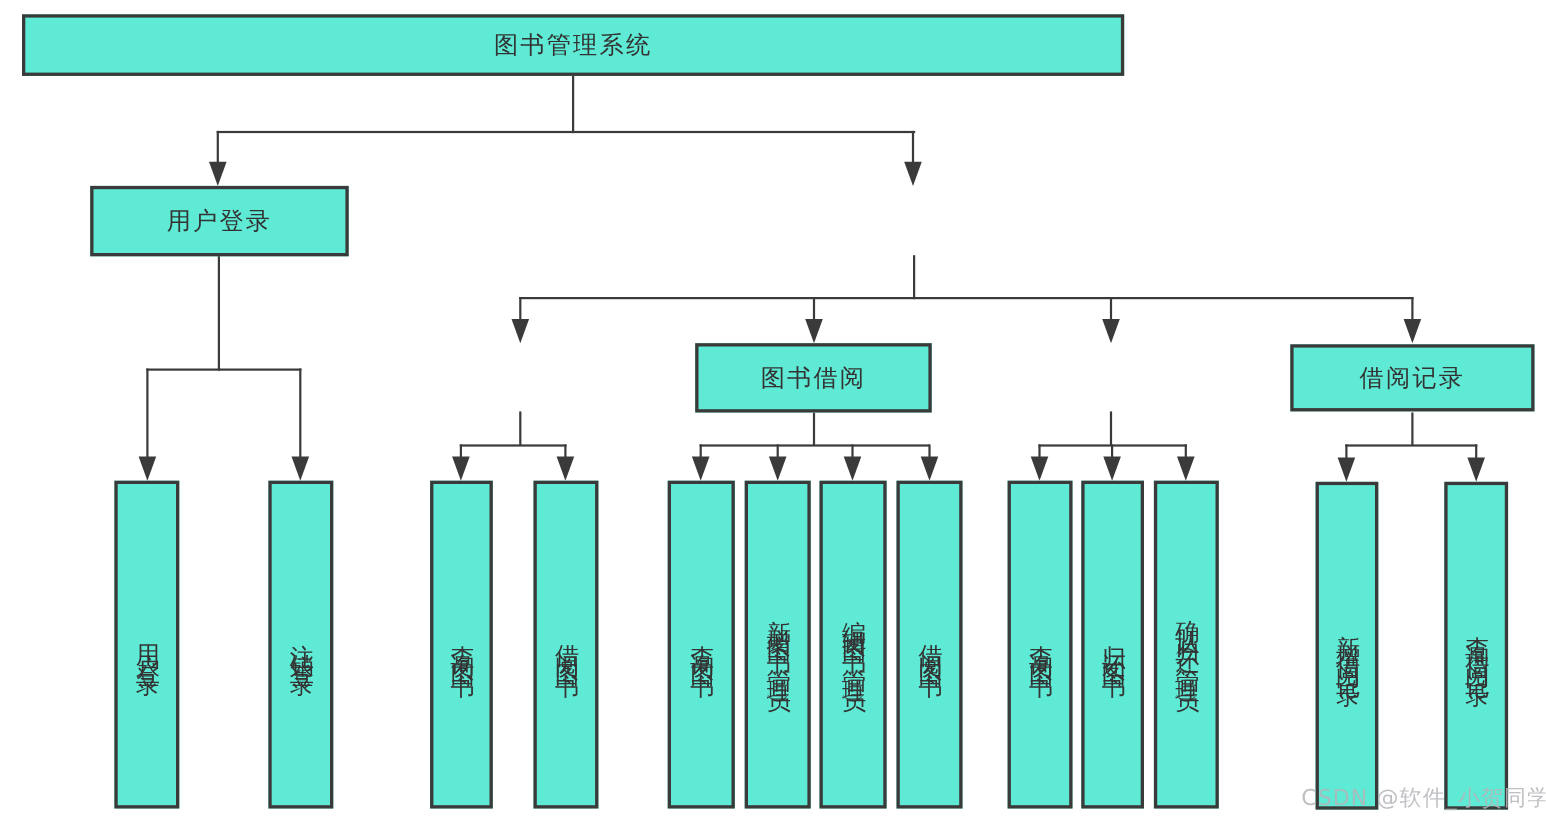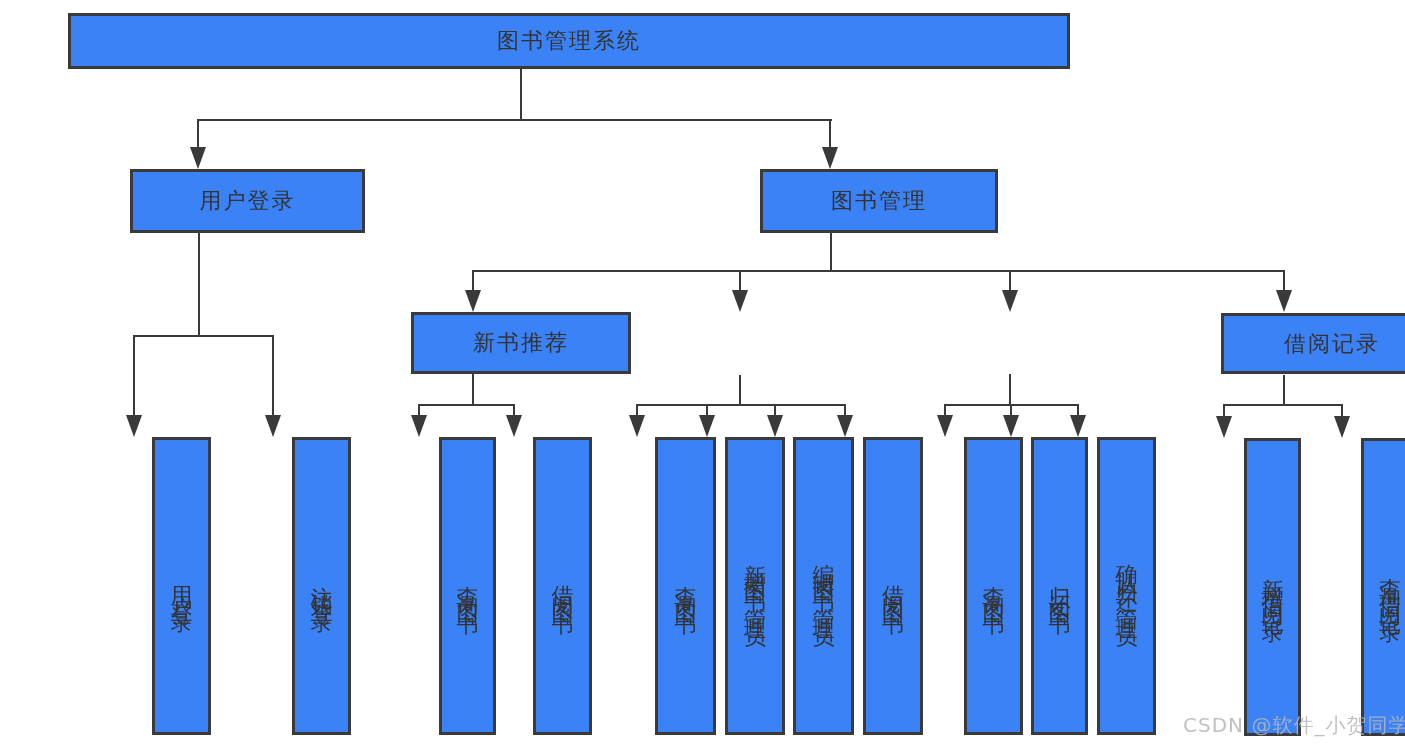--- a/index.html
+++ b/index.html
@@ -10,30 +10,29 @@
   .canvas {
     position: relative;
     width: 1405px;
     height: 747px;
     background: var(--background, #ffffff);
     overflow: hidden;
   }
   .box {
     position: absolute;
     box-sizing: border-box;
-    background: #3b82f6;
+    background: #5eead4;
     border: 3px solid var(--line, #3a3a3a);
     display: flex;
     align-items: center;
     justify-content: center;
     font-size: 22px;
     color: var(--text, #333333);
     letter-spacing: 2px;
     z-index: 2;
-    margin-left: 48px;
   }
   .leaf {
     top: 437px;
     height: 298px;
   }
   .vtext {
     writing-mode: vertical-rl;
     text-orientation: mixed;
     font-size: 22px;
     line-height: 1;
@@ -134,23 +133,22 @@
   <div class="vl" style="left:1283px;top:375px;height:30px"></div>
   <div class="hl" style="left:1223px;top:404px;width:120px"></div>
   <div class="vl" style="left:1223px;top:404px;height:15px"></div>
   <div class="arrow" style="left:1216px;top:416px"></div>
   <div class="vl" style="left:1341px;top:404px;height:15px"></div>
   <div class="arrow" style="left:1334px;top:416px"></div>
 
   <div class="box" style="left:20px;top:13px;width:1002px;height:56px">图书管理系统</div>
 
   <div class="box" style="left:82px;top:169px;width:235px;height:64px">用户登录</div>
-  <div class="box" style="left:712px;top:169px;width:238px;height:64px">图书管理</div>
 
-  <div class="box" style="left:363px;top:312px;width:220px;height:62px">新书推荐</div>
+  <div class="box" style="left:632px;top:312px;width:215px;height:63px">图书借阅</div>
   <div class="box" style="left:1173px;top:313px;width:222px;height:61px">借阅记录</div>
 
   <div class="box leaf" style="left:104px;width:59px">
     <span class="vtext">用户登录</span>
   </div>
   <div class="box leaf" style="left:244px;width:59px">
     <span class="vtext">注销登录</span>
   </div>
 
   <div class="box leaf" style="left:391px;width:57px">

